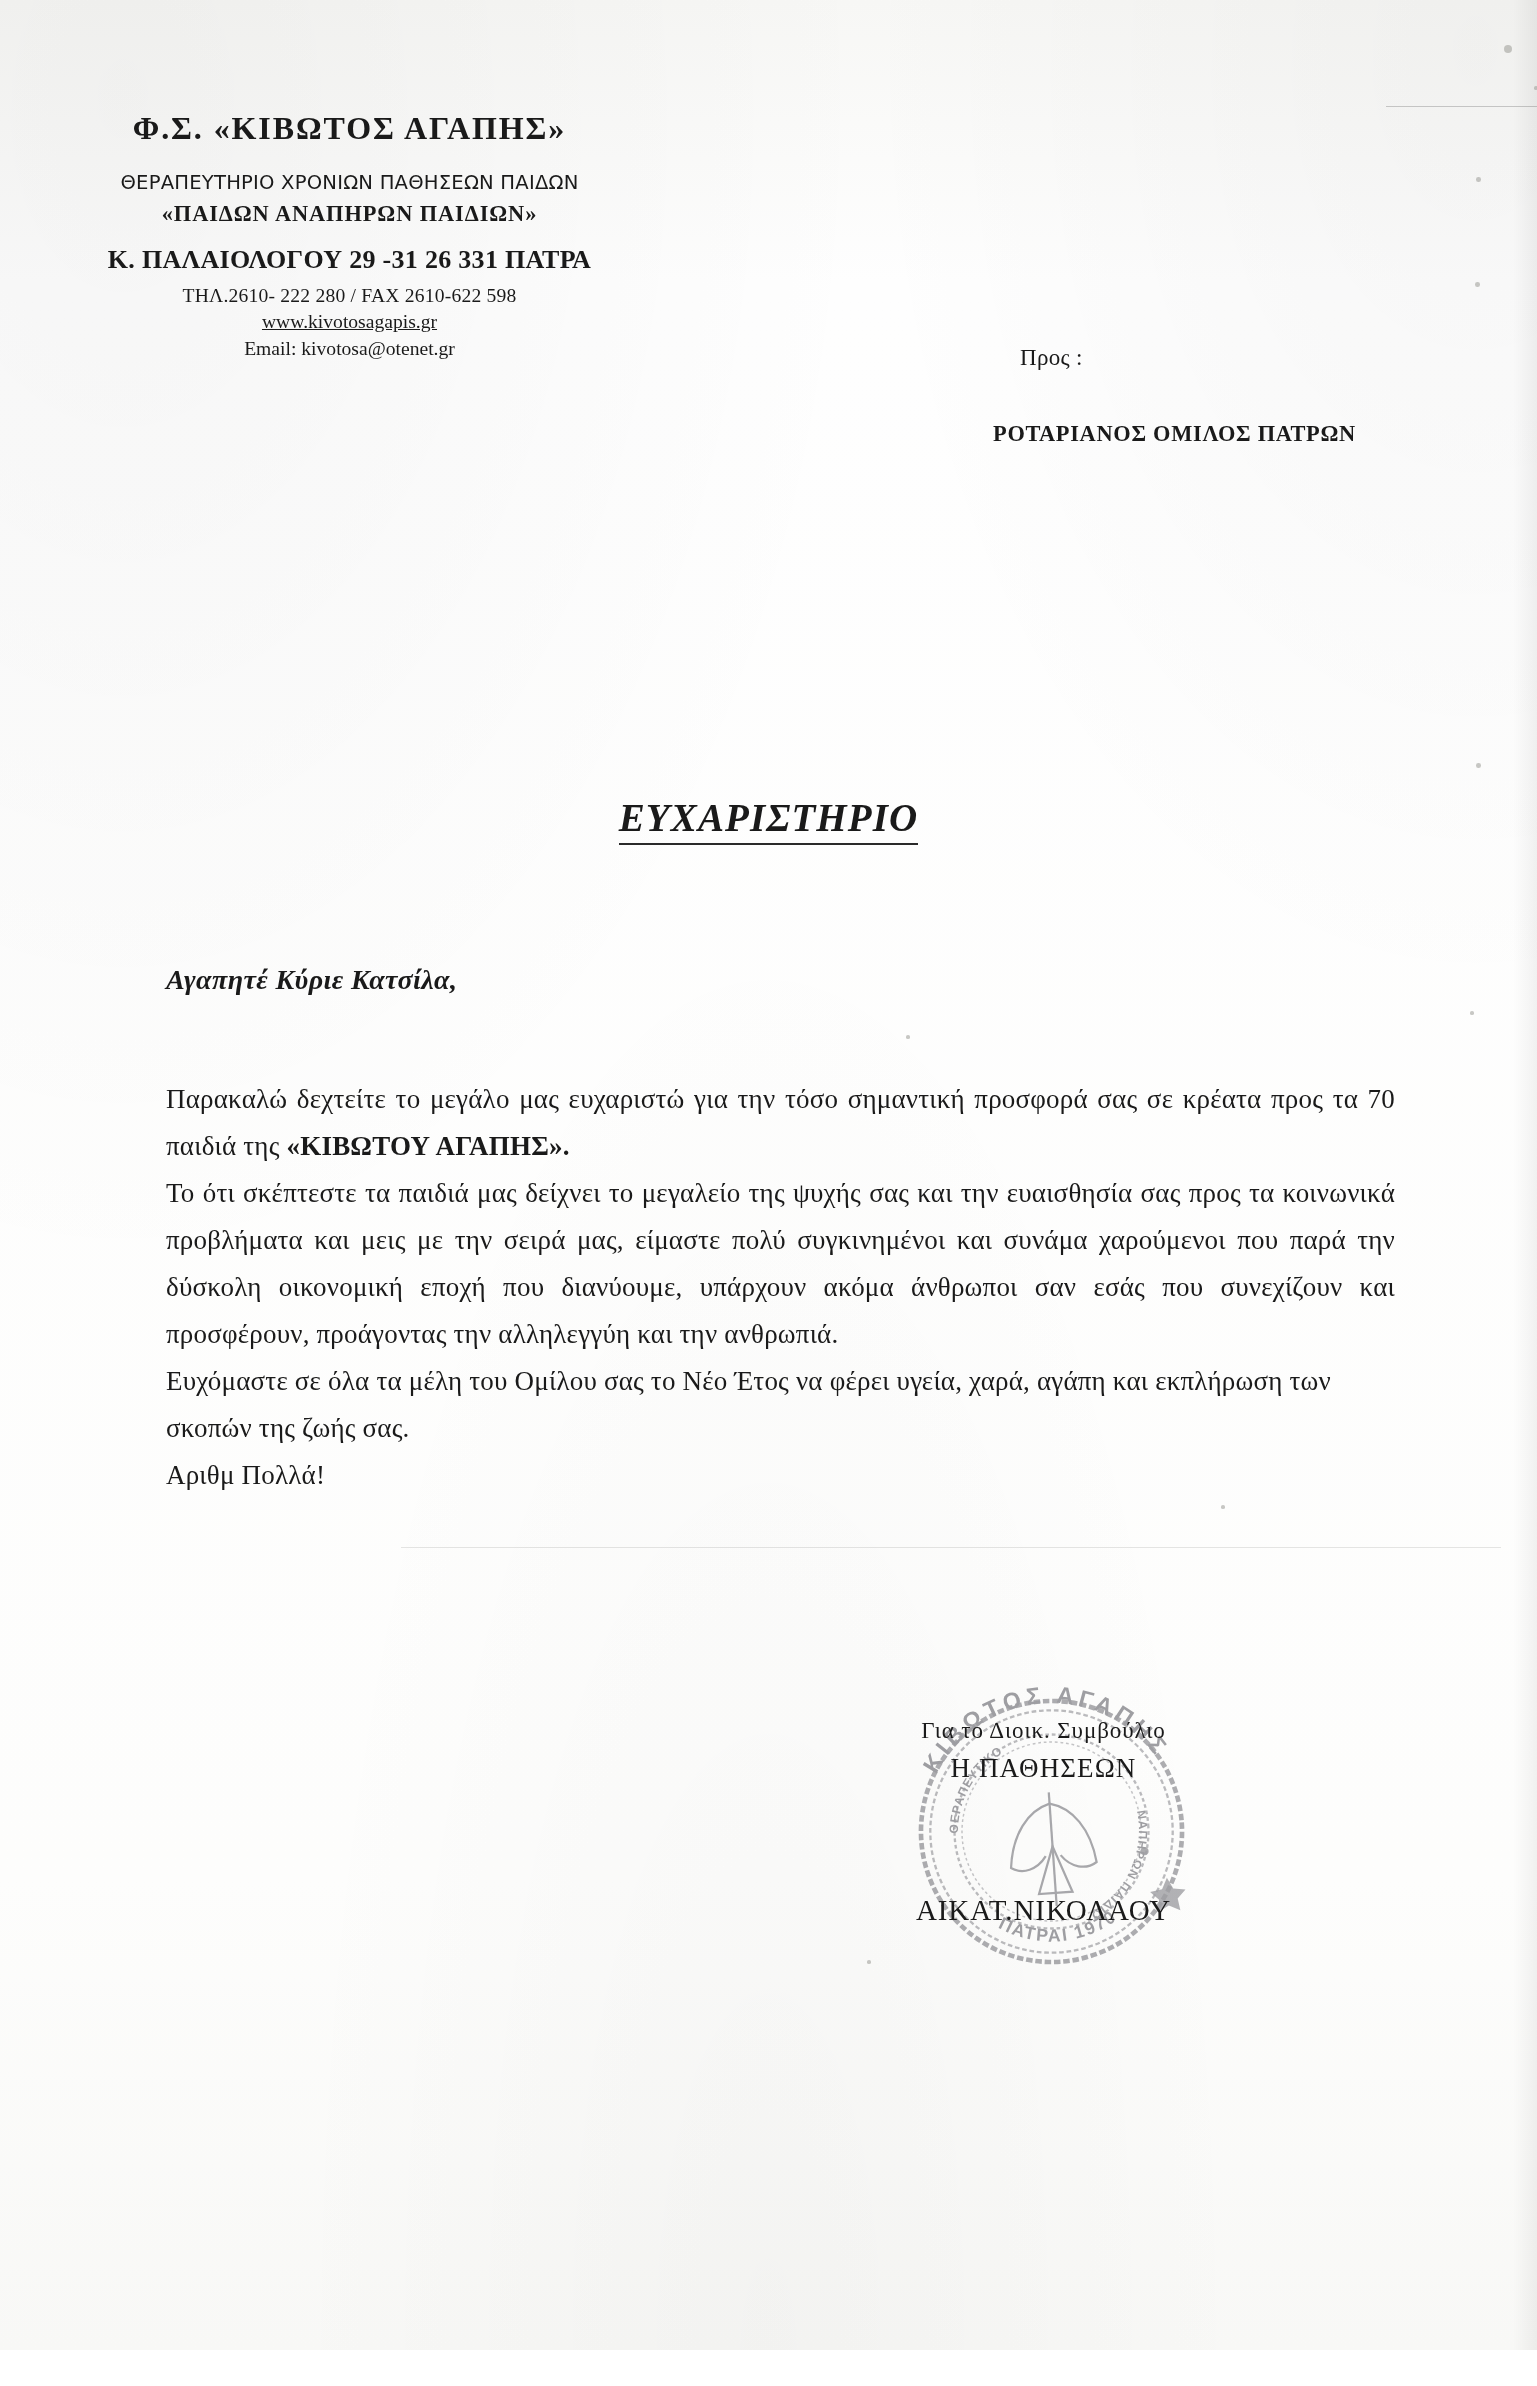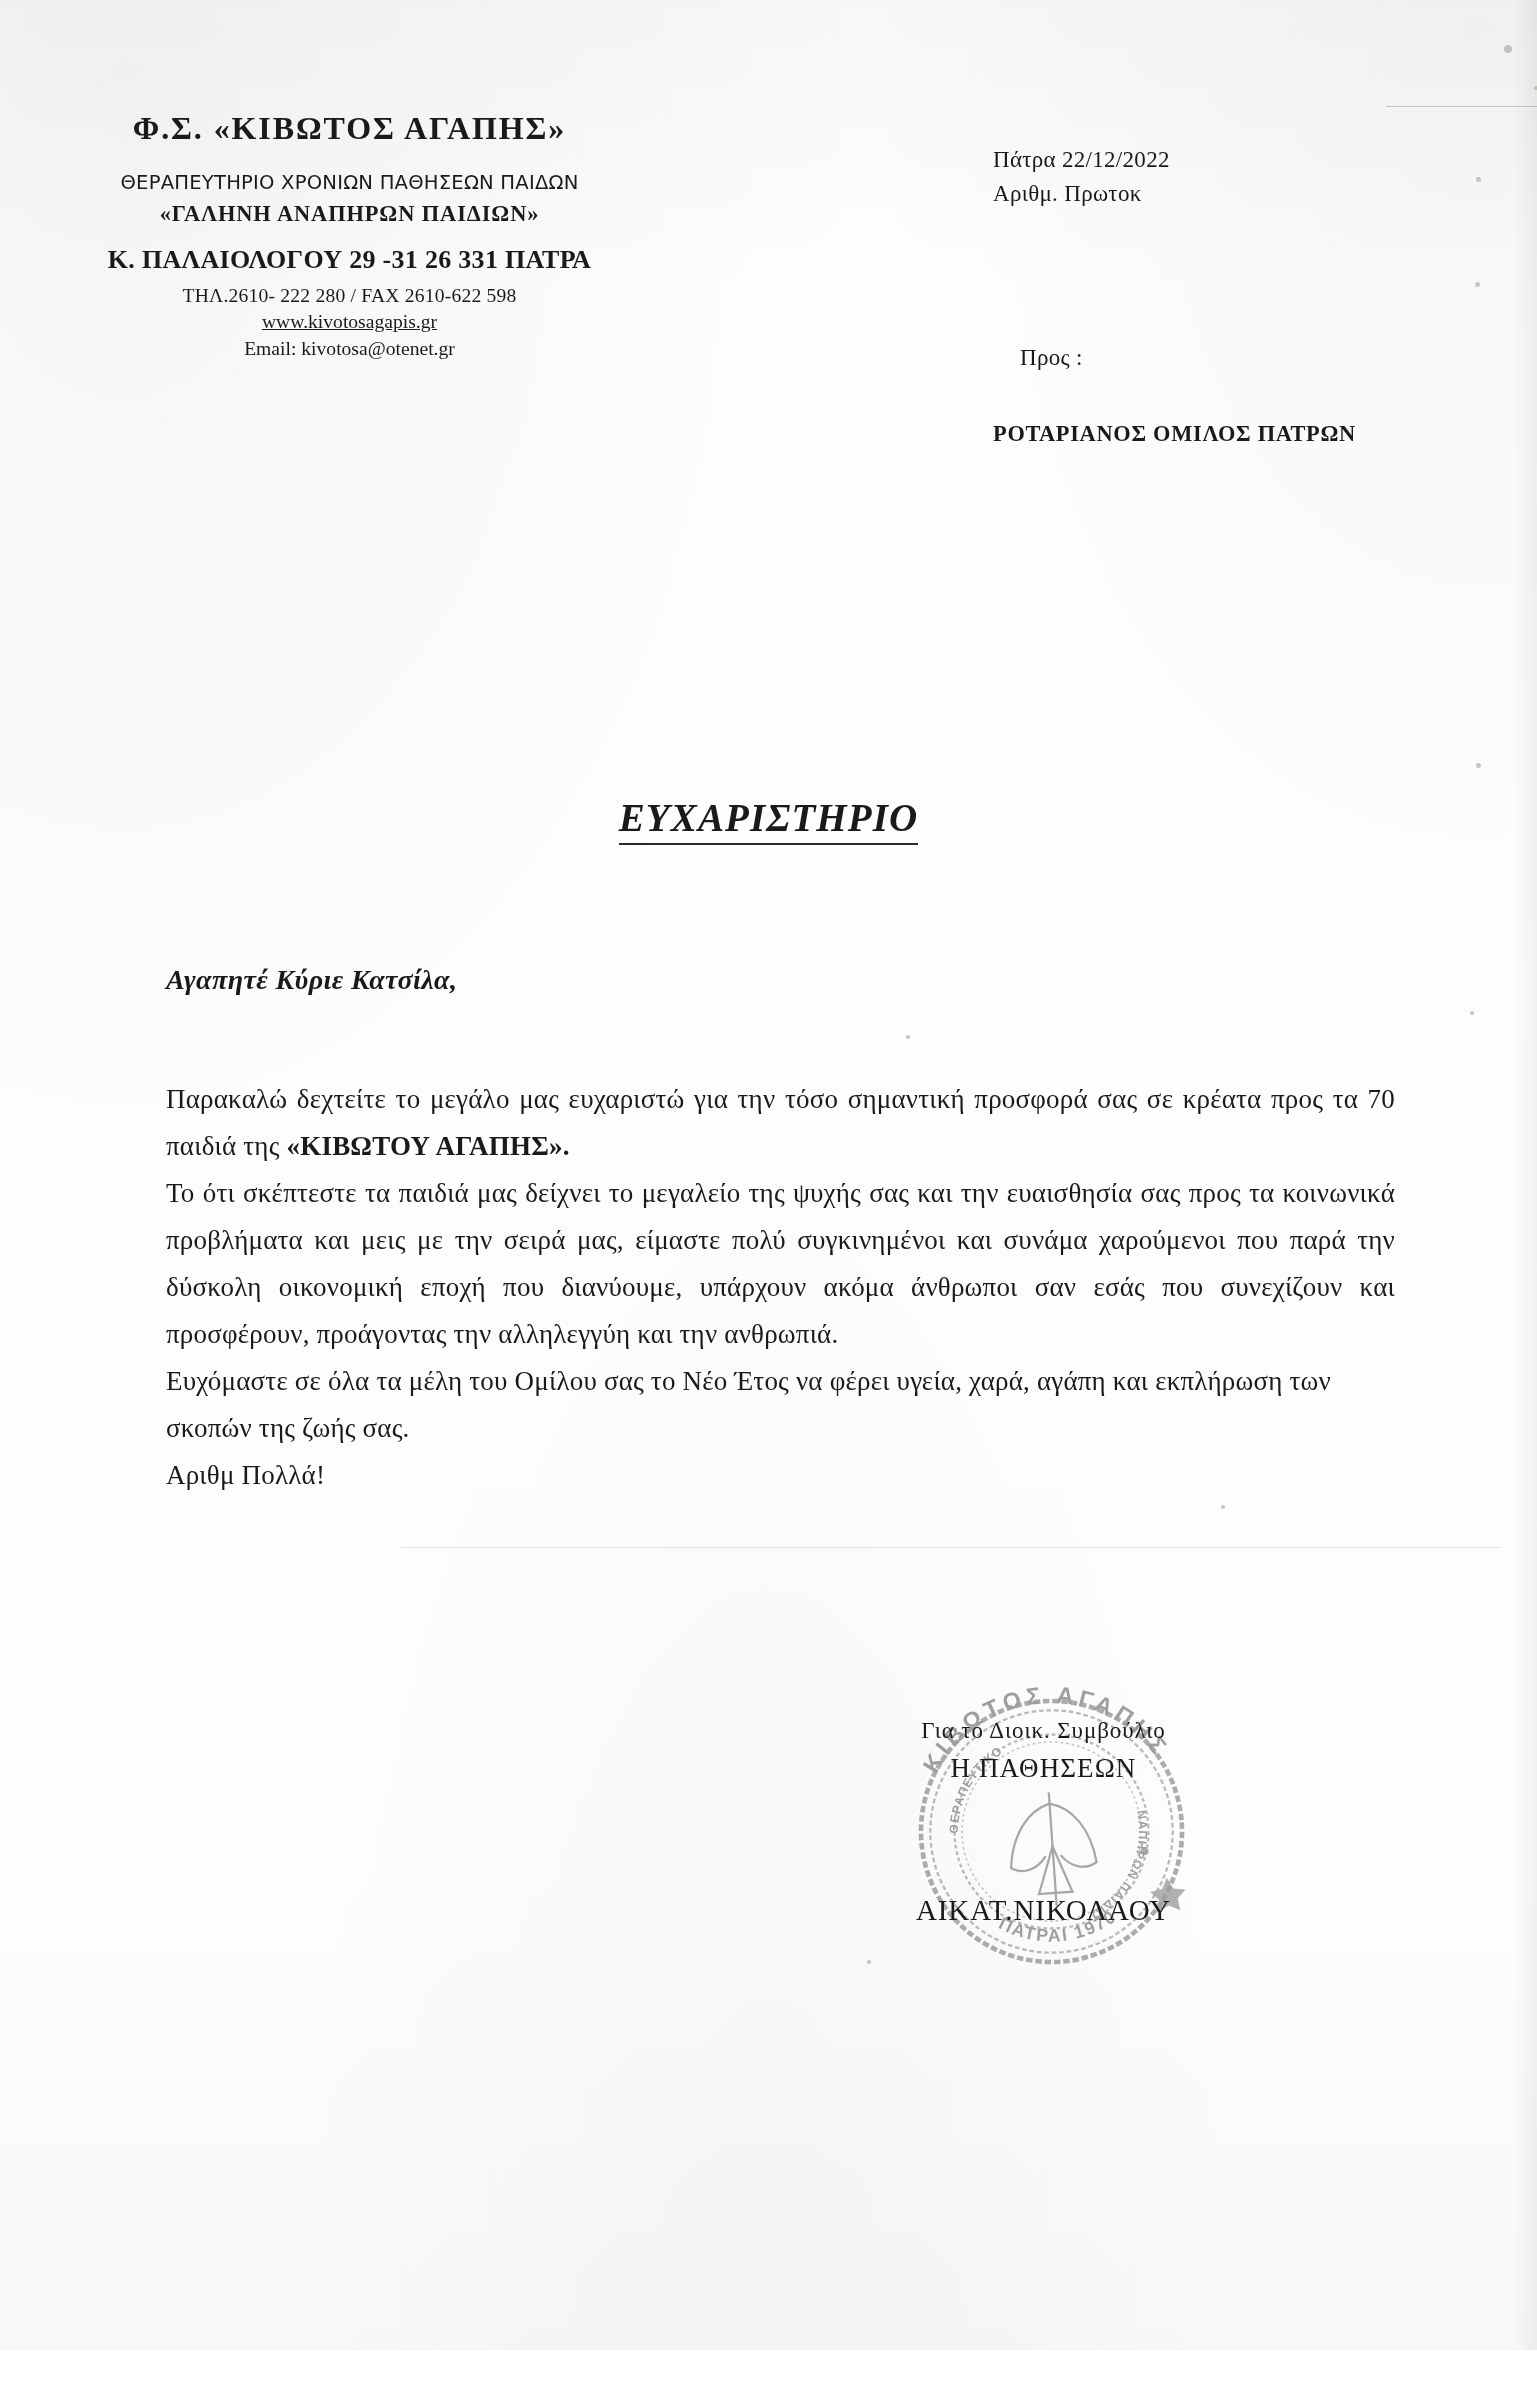--- a/index.html
+++ b/index.html
@@ -250,31 +250,27 @@
   <div class="speck" style="left:1470px; top:1011px; width:3.7px; height:3.7px;"></div>
   <div class="speck" style="left:906px; top:1035px; width:3.7px; height:3.7px;"></div>
   <div class="speck" style="left:1221px; top:1505px; width:3.7px; height:3.7px;"></div>
   <div class="speck" style="left:867px; top:1960px; width:3.7px; height:3.7px;"></div>
   <div class="hairline" style="left:1386px; top:106px; width:151px;"></div>
   <div class="hairline" style="left:401px; top:1547px; width:1100px; opacity:0.5;"></div>
 
   <div class="letterhead">
     <div class="org-name">Φ.Σ. «ΚΙΒΩΤΟΣ ΑΓΑΠΗΣ»</div>
     <div class="org-sub1">ΘΕΡΑΠΕΥΤΗΡΙΟ ΧΡΟΝΙΩΝ ΠΑΘΗΣΕΩΝ ΠΑΙΔΩΝ</div>
-    <div class="org-sub2">«ΓΑΛΗΝΗ ΑΝΑΠΗΡΩΝ ΠΑΙΔΙΩΝ»</div>
+    <div class="org-sub2">«ΠΑΙΔΩΝ ΑΝΑΠΗΡΩΝ ΠΑΙΔΙΩΝ»</div>
     <div class="org-addr">Κ. ΠΑΛΑΙΟΛΟΓΟΥ 29 -31   26 331  ΠΑΤΡΑ</div>
     <div class="org-phone">ΤΗΛ.2610- 222 280 / FAX 2610-622 598</div>
     <div class="org-web">www.kivotosagapis.gr</div>
     <div class="org-email">Email:  kivotosa@otenet.gr</div>
   </div>
 
-  <div class="meta">
-    <div class="meta-date">Πάτρα   22/12/2022</div>
-    <div class="meta-protocol">Αριθμ. Πρωτοκ</div>
-  </div>
   <div class="recipient-label">Προς :</div>
   <div class="recipient-name">ΡΟΤΑΡΙΑΝΟΣ ΟΜΙΛΟΣ ΠΑΤΡΩΝ</div>
 
   <div class="doc-title">
     <span>ΕΥΧΑΡΙΣΤΗΡΙΟ</span>
   </div>
 
   <div class="salutation">Αγαπητέ Κύριε Κατσίλα,</div>
 
   <div class="body-block">

